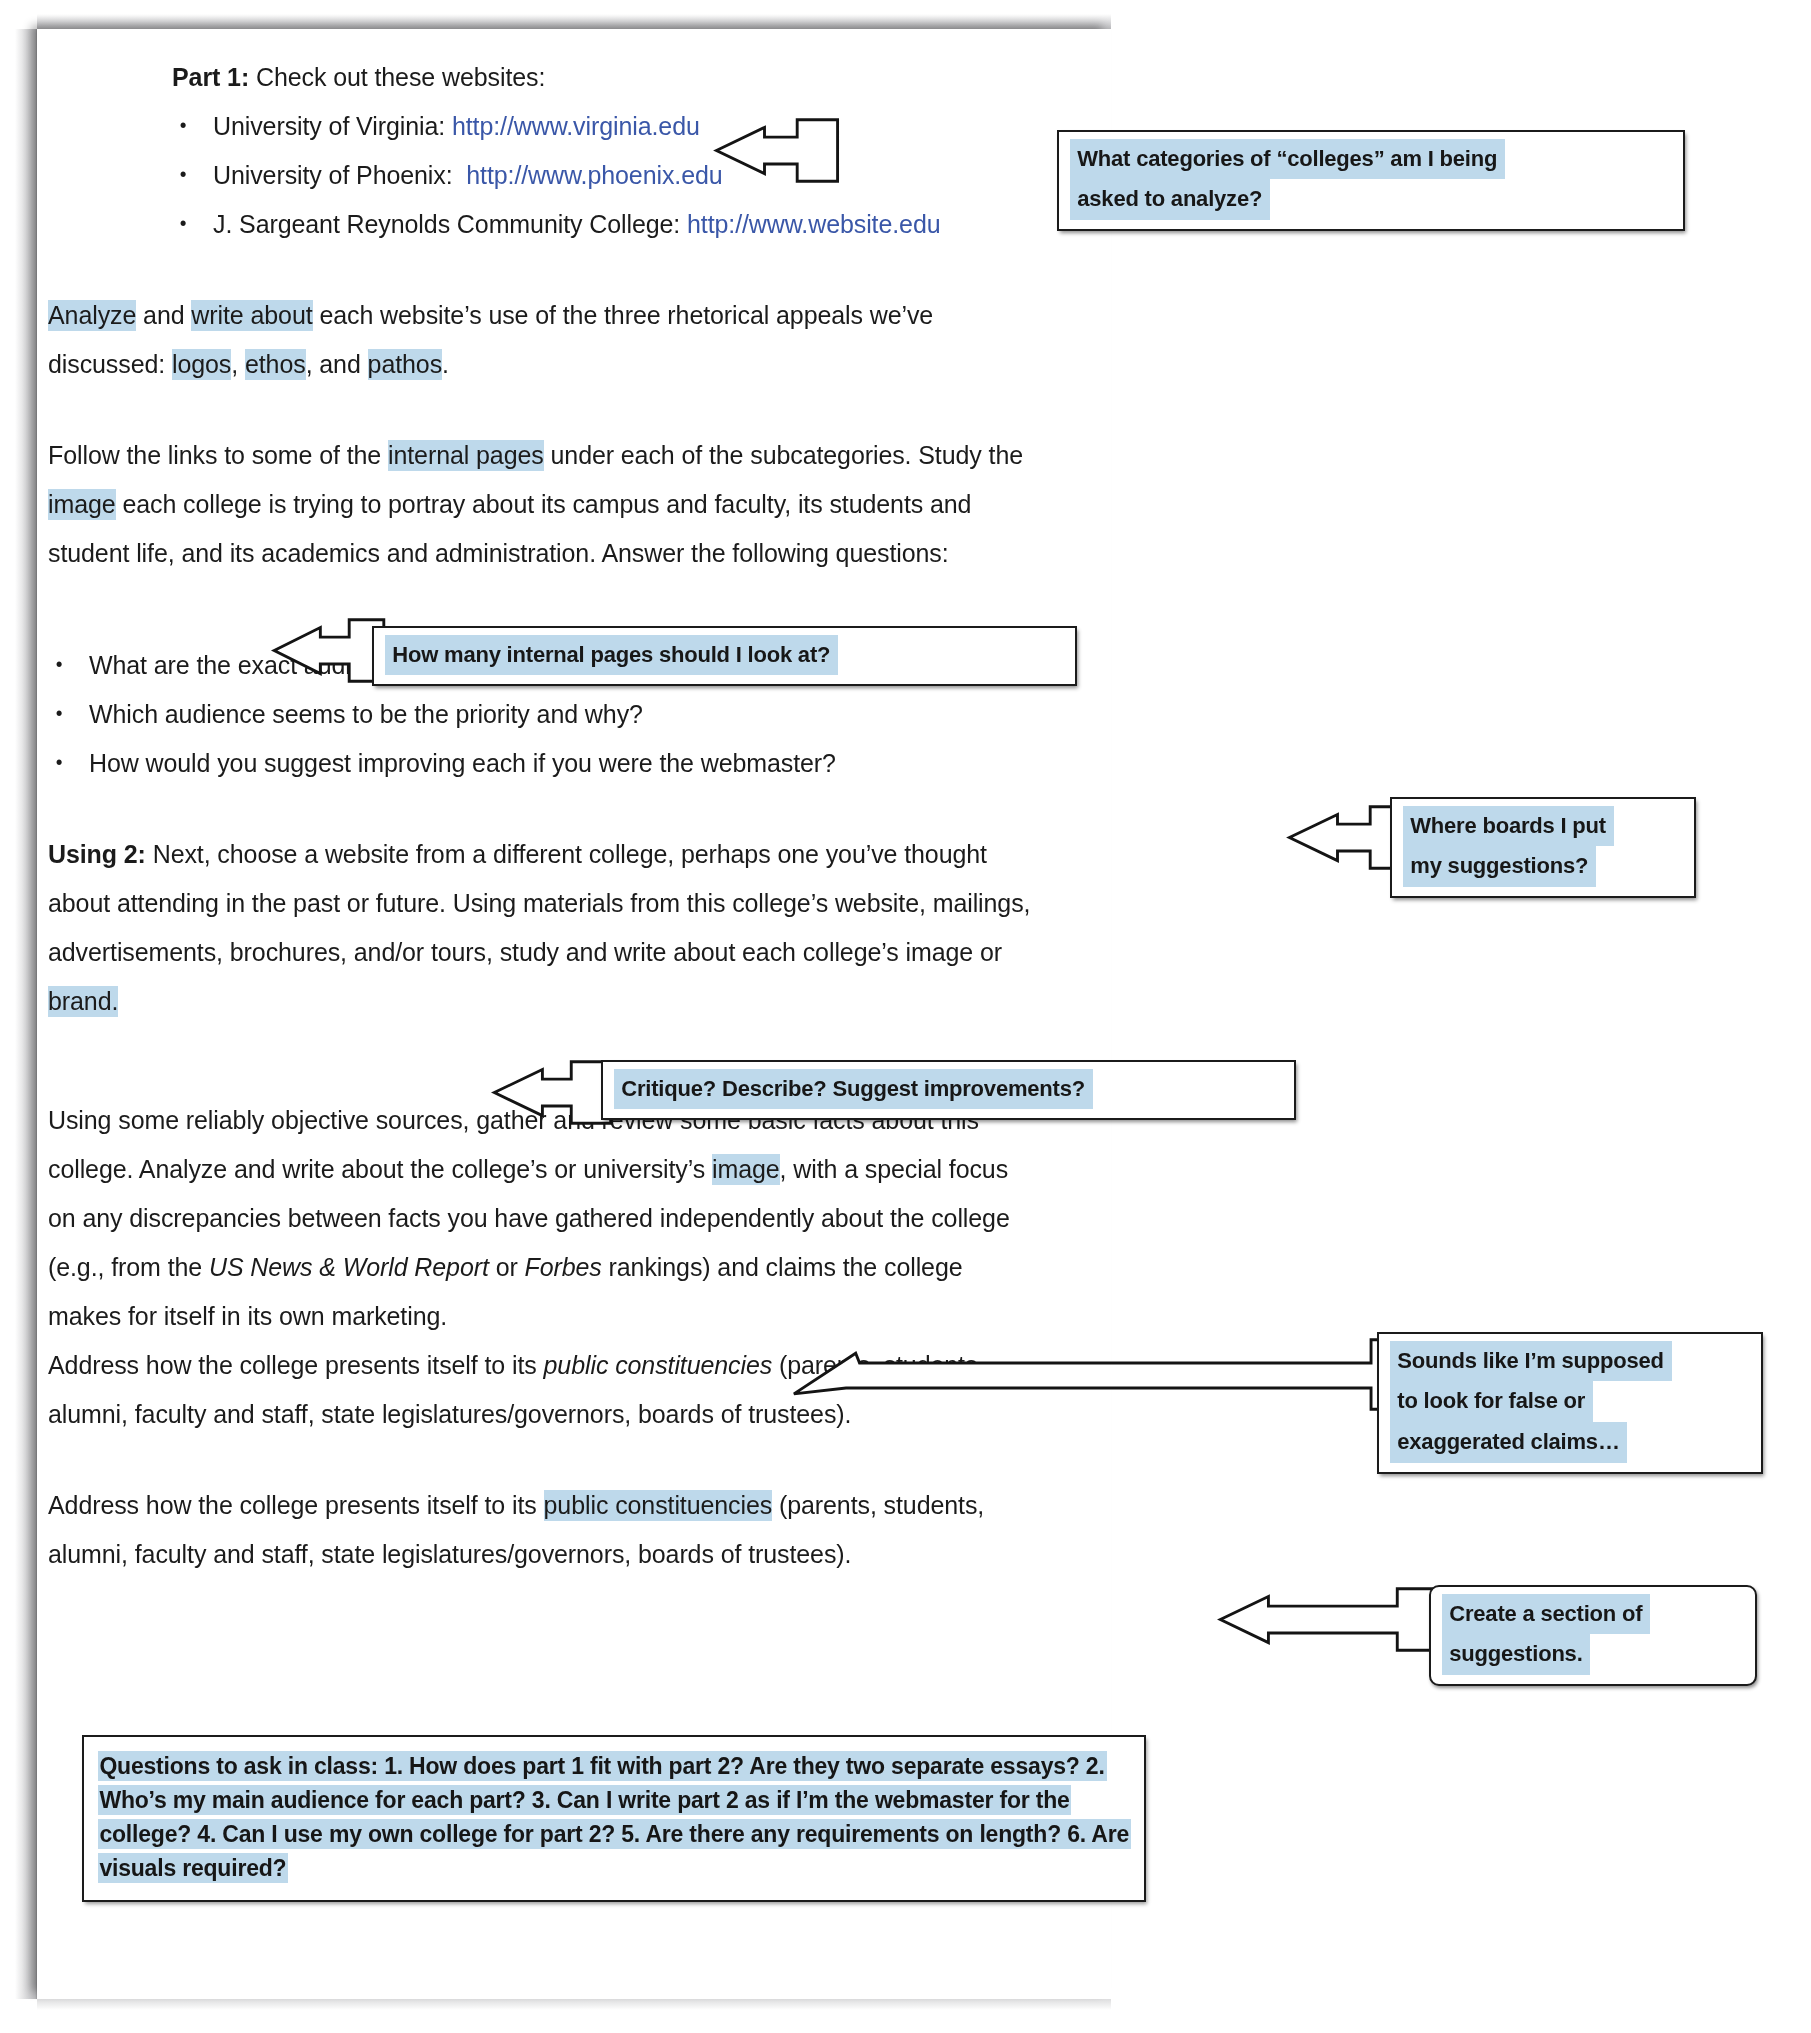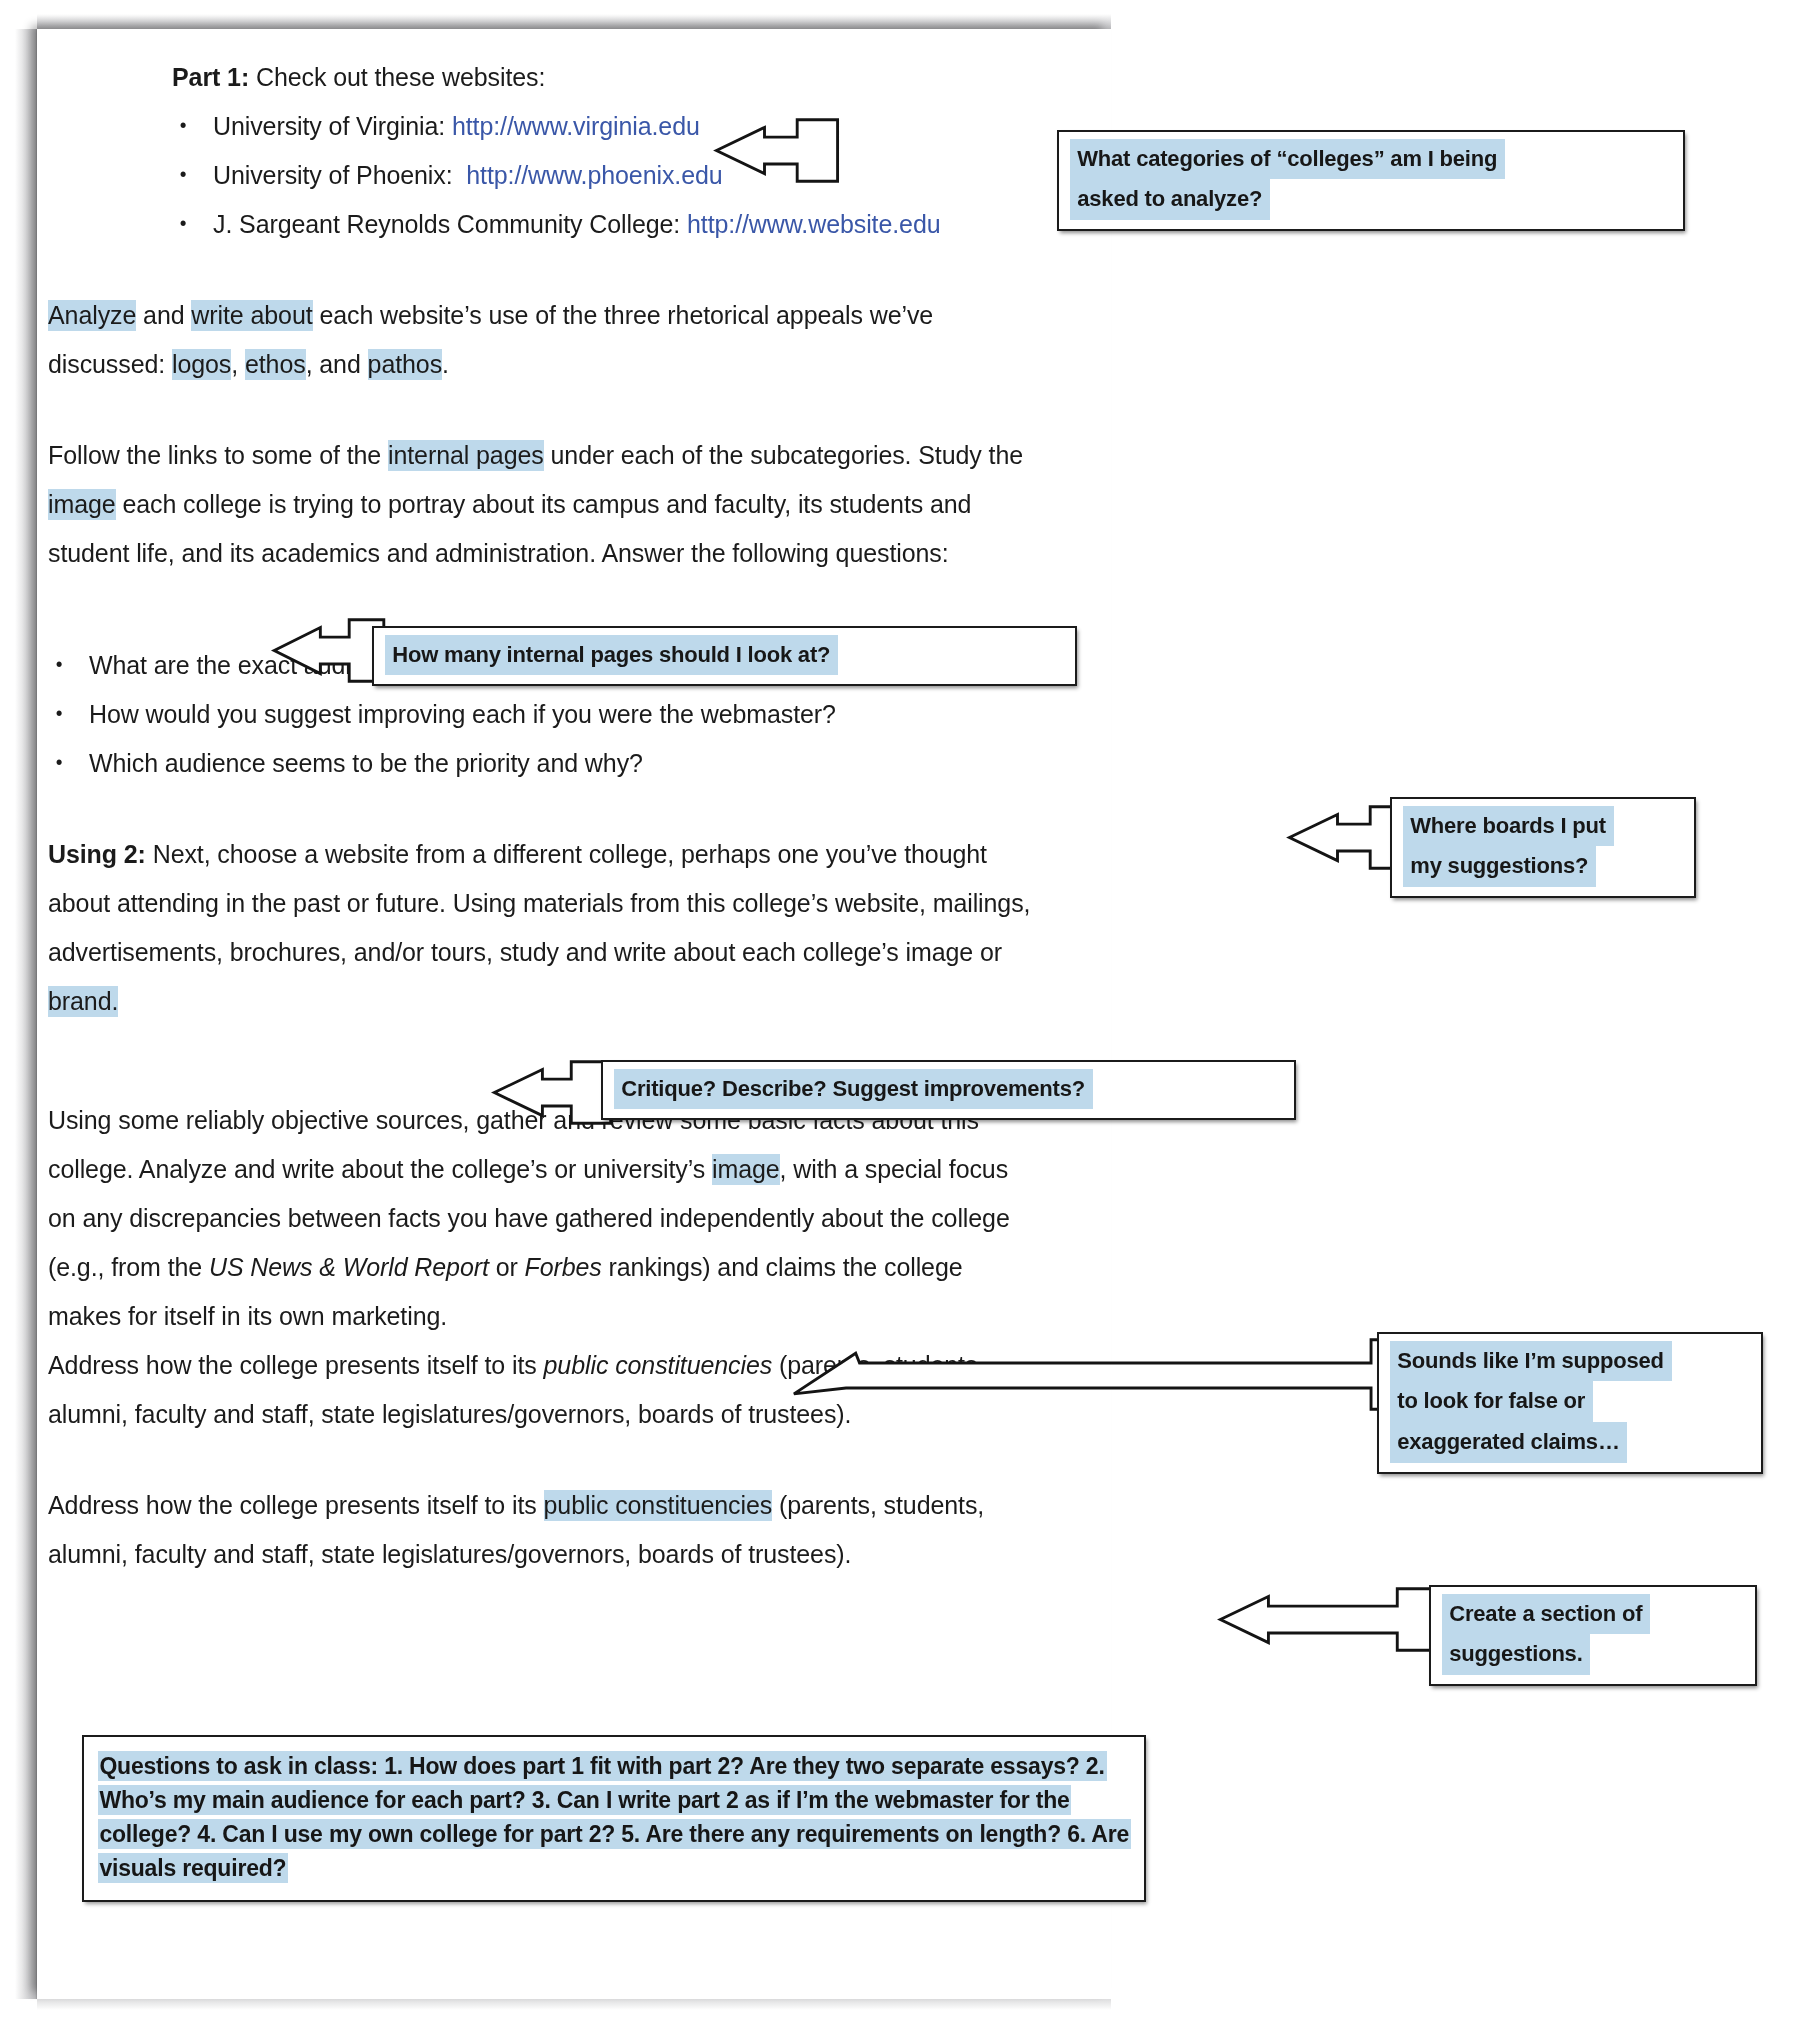--- a/index.html
+++ b/index.html
@@ -178,22 +178,22 @@
   <div class="para"><span class="hl">Analyze</span><span> and </span><span class="hl">write about</span><span> each website’s use of the three rhetorical appeals we’ve discussed:  </span><span class="hl">logos</span><span>, </span><span class="hl">ethos</span><span>, and </span><span class="hl">pathos</span><span>.</span></div>
 
   <div class="spacer-lg"></div>
 
   <div class="para"><span>Follow the links to some of the </span><span class="hl">internal pages</span><span> under each of the subcategories.  Study the </span><span class="hl">image</span><span> each college is trying to portray about its campus and faculty, its students and student life, and its academics and administration.  Answer the following questions:</span></div>
 
   <div style="height:63px"></div>
 
   <ul class="doc-list q-list">
     <li>What are the exact audiences each college is addressing through its website?</li>
+    <li>Which audience seems to be the priority and why?</li>
     <li>How would you suggest improving each if you were the webmaster?</li>
-    <li>Which audience seems to be the priority and why?</li>
   </ul>
 
   <div class="spacer-lg"></div>
 
   <div class="para"><span class="bold">Using 2:</span><span> Next, choose a website from a different college, perhaps one you’ve thought about attending in the past or future.  Using materials from this college’s website, mailings, advertisements, brochures, and/or tours, study and write about each college’s image or </span><span class="hl">brand.</span></div>
 
   <div style="height:70px"></div>
 
   <div class="para"><span>Using some reliably objective sources, gather and review some basic facts about this college.  Analyze and write about the college’s or university’s </span><span class="hl">image</span><span>, with a special focus on any discrepancies between facts you have gathered independently about the college (e.g., from the </span><span class="ital">US News &amp; World Report</span><span>  or </span><span class="ital">Forbes</span><span> rankings) and claims the college makes for itself in its own marketing.</span></div>
 
@@ -254,19 +254,19 @@
   <div class="cal-pad">
     <div><span class="cal-inner">Sounds like I’m supposed</span></div>
     <div><span class="cal-inner">to look for false or</span></div>
     <div><span class="cal-inner">exaggerated claims…</span></div>
   </div>
 </div>
 
 <svg class="arrow-svg" style="left:1218px; top:1583px; width:222px; height:75px;" viewBox="0 0 230 78">
   <path d="M 2 38 L 52 14 L 52 24 L 186 24 L 186 6 L 228 6 L 228 70 L 186 70 L 186 52 L 52 52 L 52 62 Z"></path>
 </svg>
-<div class="callout" style="left:1429px; top:1585px; width:328px;">
+<div class="callout" style="left:1429px; top:1585px; width:328px;border-radius:10px;">
   <div class="cal-pad">
     <div><span class="cal-inner">Create a section of</span></div>
     <div><span class="cal-inner">suggestions.</span></div>
   </div>
 </div>
 
 
 </body></html>

